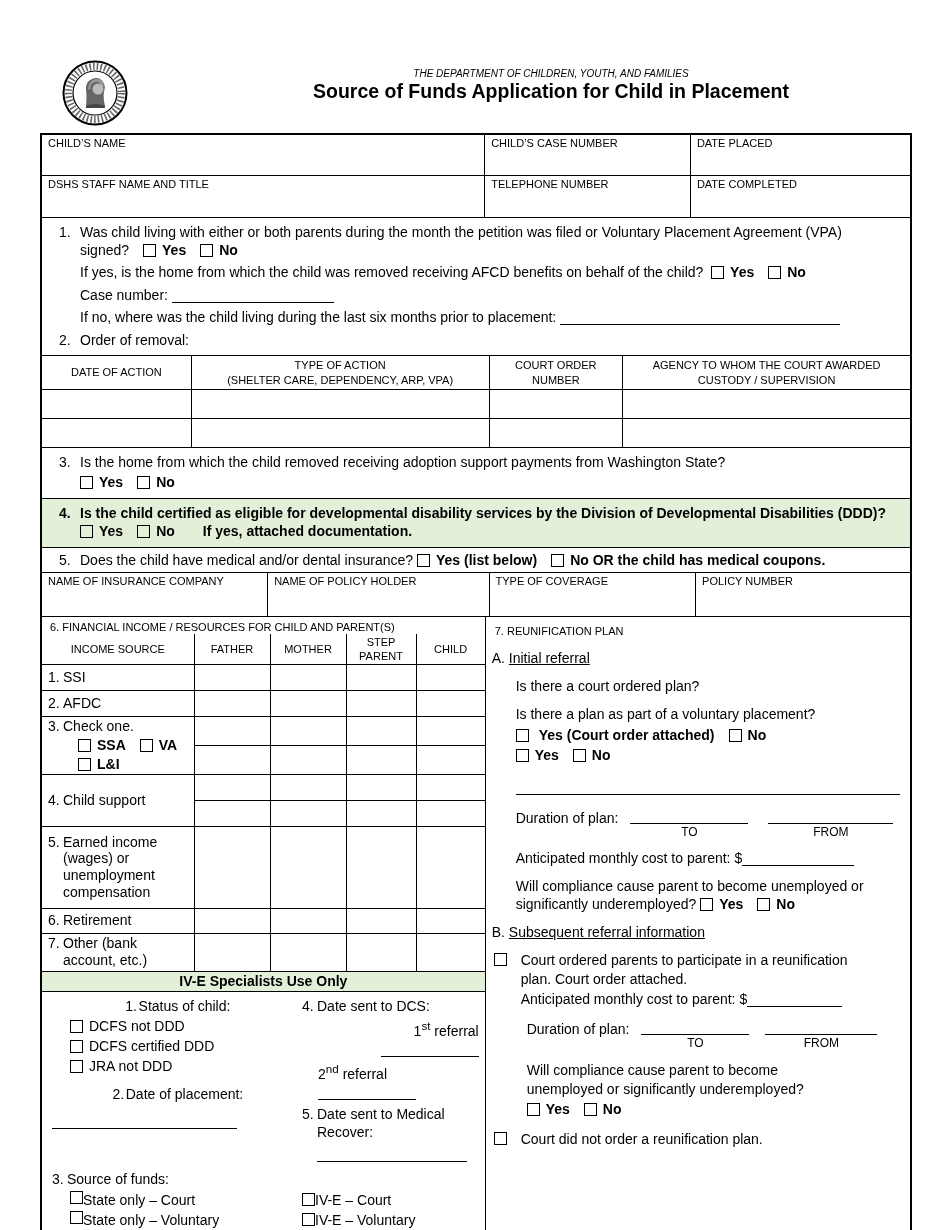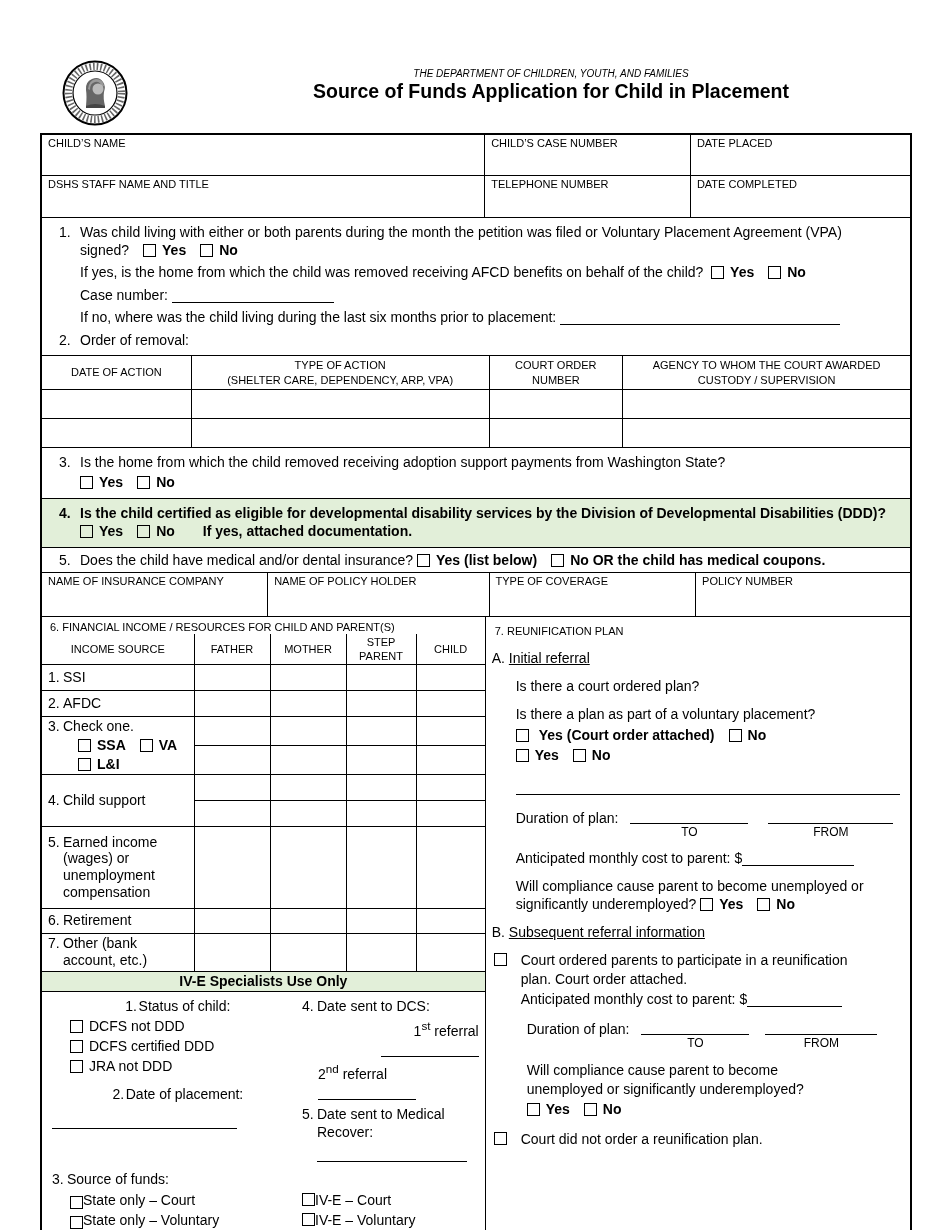--- a/index.html
+++ b/index.html
@@ -67,21 +67,21 @@
   .ive-title { background:#e2efd9; border-bottom:1.5px solid #000; text-align:center;
                font-weight:bold; font-size:14px; padding:1px 0 2px; }
   .ive-body { padding:5px 6px 4px 10px; line-height:1.3; }
   .ive-cols { display:flex; }
   .ive-c1 { width:250px;text-align:center; }
   .ive-c2 { flex:1; }
   .ive-opt { margin-left:18px; margin-top:2px; display:flex; align-items:center; }
   .ive-opt .cb { margin-right:6px; }
   .mt8 { margin-top:8px; } .mt10 { margin-top:10px; } .mt12 { margin-top:12px; }
   .funds-row { display:flex; margin-top:2px; }
-  .funds-cell1 { width:232px; margin-left:18px; display:flex; align-items:flex-end; }
+  .funds-cell1 { width:232px; margin-left:18px; display:flex; align-items:flex-start; }
   .funds-cell2 { display:flex; align-items:center; }
 
   
   .s7-title { font-size:11px; margin:3px 0 0 3px; }
   .s7-head { margin-top:11px; }
   .uline { text-decoration:underline; }
   .ind { margin-left:24px; }
   .yn { margin-top:2px; }
   .pline { border-bottom:1.5px solid #000; height:1px; margin:30px 2px 0 24px; }
   .dur { display:inline-block; text-align:center; margin-left:12px; vertical-align:top; }

